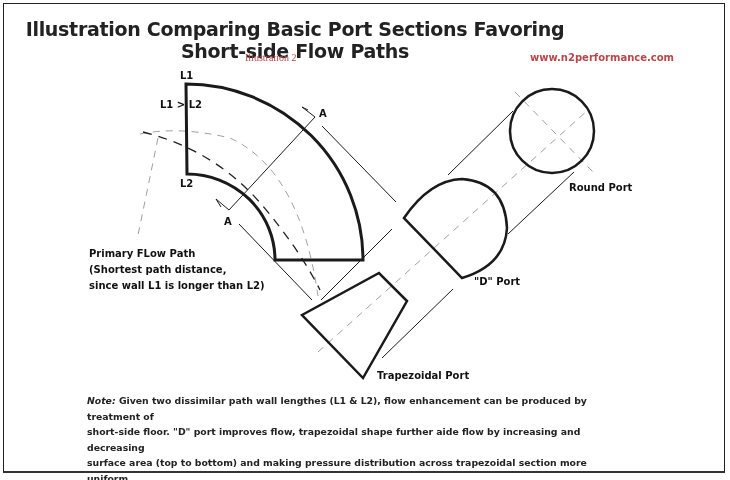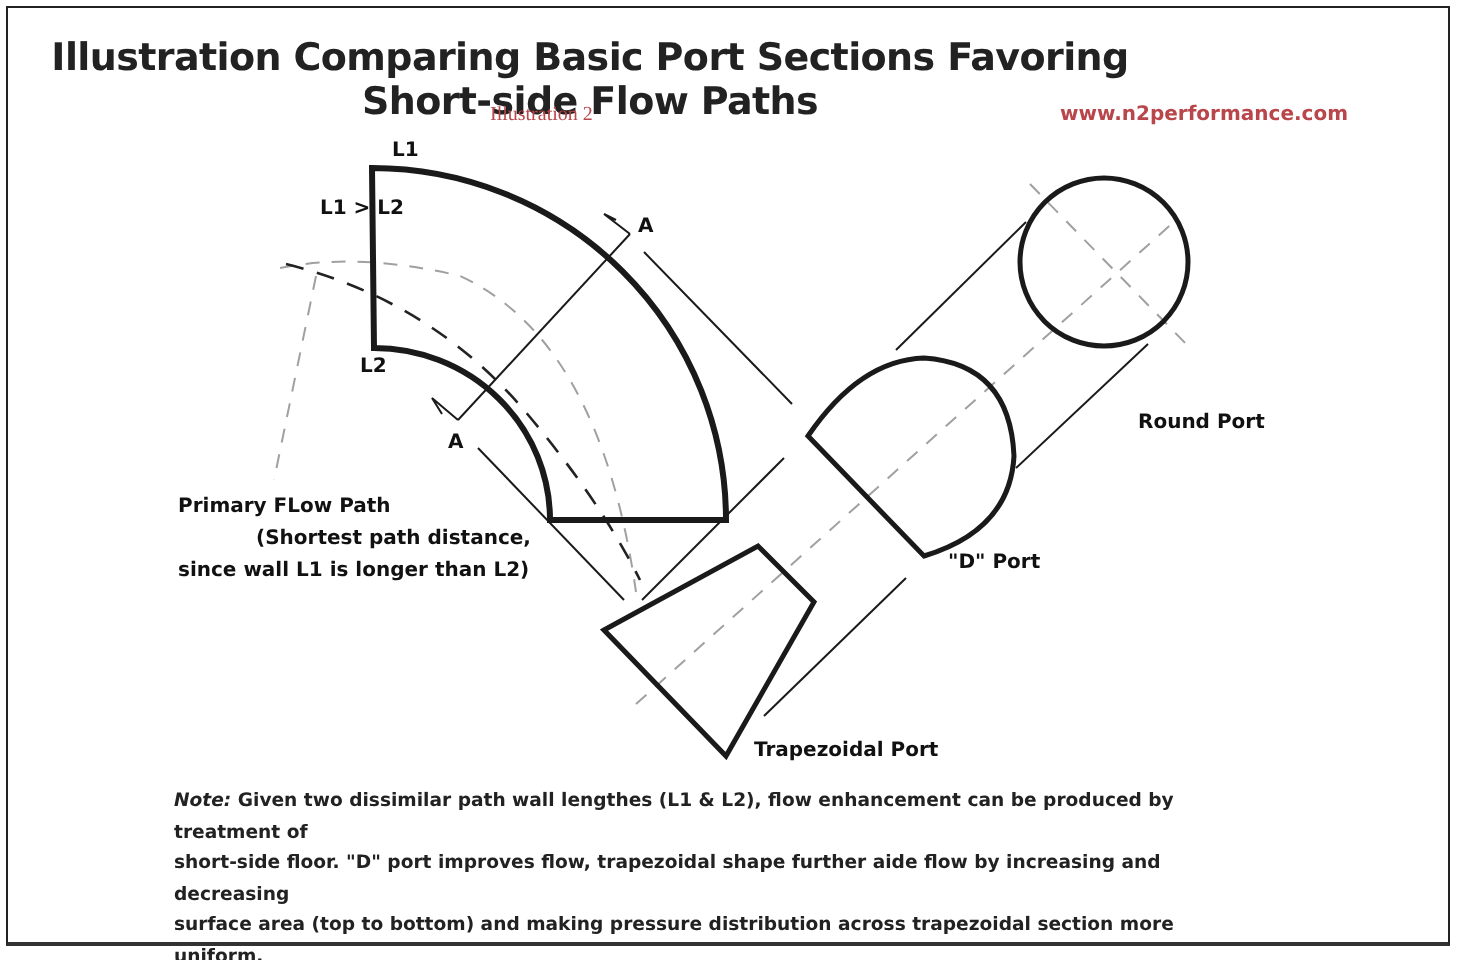--- a/index.html
+++ b/index.html
@@ -53,29 +53,29 @@
     <path d="M 508 234 L 574 172"></path>
   </g>
 
   <path d="M 302 315 L 379 273 L 407 301 L 363 378 Z" stroke="#1a1a1a" stroke-width="2.5" fill="none"></path>
 
   <path d="M 404 218 Q 430 180 462 179 Q 505 182 507 228 Q 505 265 462 278 Z" stroke="#1a1a1a" stroke-width="2.5" fill="none"></path>
 
   <circle cx="552" cy="131" r="42" stroke="#1a1a1a" stroke-width="2.5" fill="none"></circle>
 </svg>
 
-<div class="lbl" style="left:180px; top:70px;margin-left:16px;">L1</div>
+<div class="lbl" style="left:180px; top:70px;">L1</div>
 <div class="lbl" style="left:180px; top:178px;">L2</div>
 <div class="lbl" style="left:124px; top:99px;padding-left:36px;">L1 &gt; L2</div>
 <div class="lbl" style="left:319px; top:108px;">A</div>
 <div class="lbl" style="left:224px; top:216px;">A</div>
 <div class="lbl" style="left:89px; top:248px;">Primary FLow Path</div>
-<div class="lbl" style="left:89px; top:264px;margin-left:39px;">(Shortest path distance,</div>
+<div class="lbl" style="left:89px; top:264px;">(Shortest path distance,</div>
 <div class="lbl" style="left:89px; top:280px;">since wall L1 is longer than L2)</div>
-<div class="lbl" style="left:569px; top:182px;margin-top:24px;">Round Port</div>
+<div class="lbl" style="left:569px; top:182px;">Round Port</div>
 <div class="lbl" style="left:474px; top:276px;">"D" Port</div>
 <div class="lbl" style="left:377px; top:370px;">Trapezoidal Port</div>
 
 <div class="note">
   <div><span class="it">Note:</span><span> Given two dissimilar path wall lengthes (L1 &amp; L2), flow enhancement can be produced by treatment of</span></div>
   <div>short-side floor. "D" port improves flow, trapezoidal shape further aide flow by increasing and decreasing</div>
   <div>surface area (top to bottom) and making pressure distribution across trapezoidal section more uniform.</div>
 
 </div>
 

